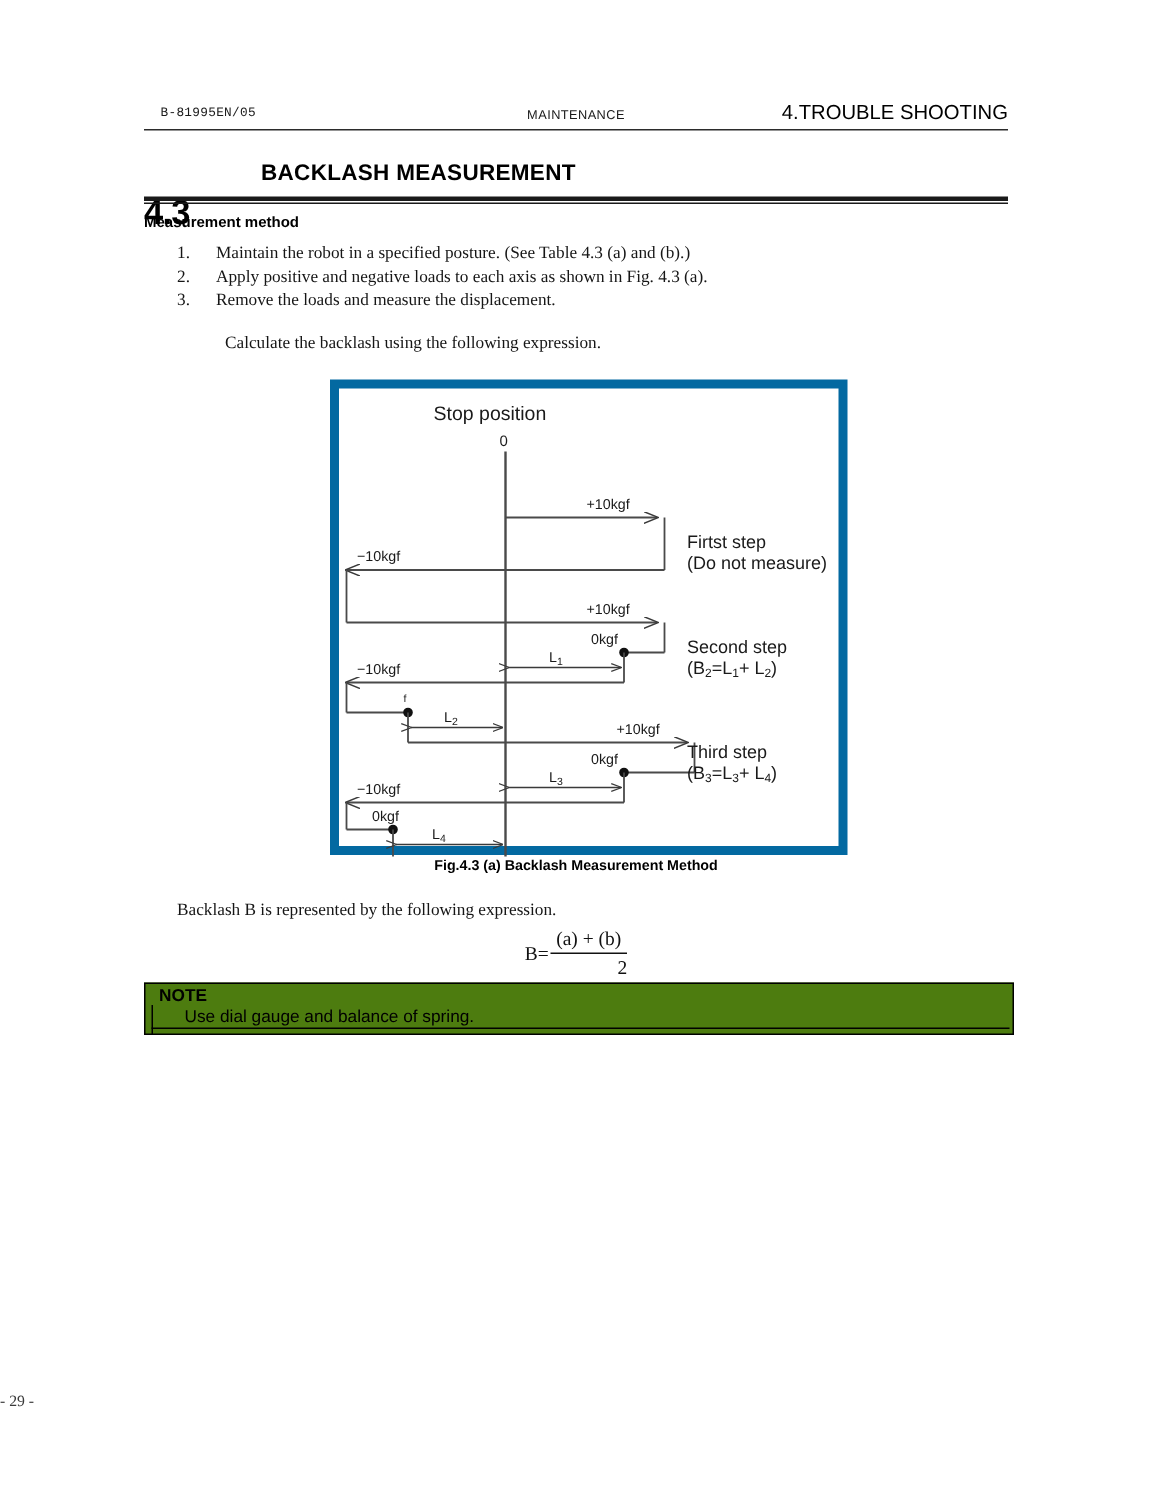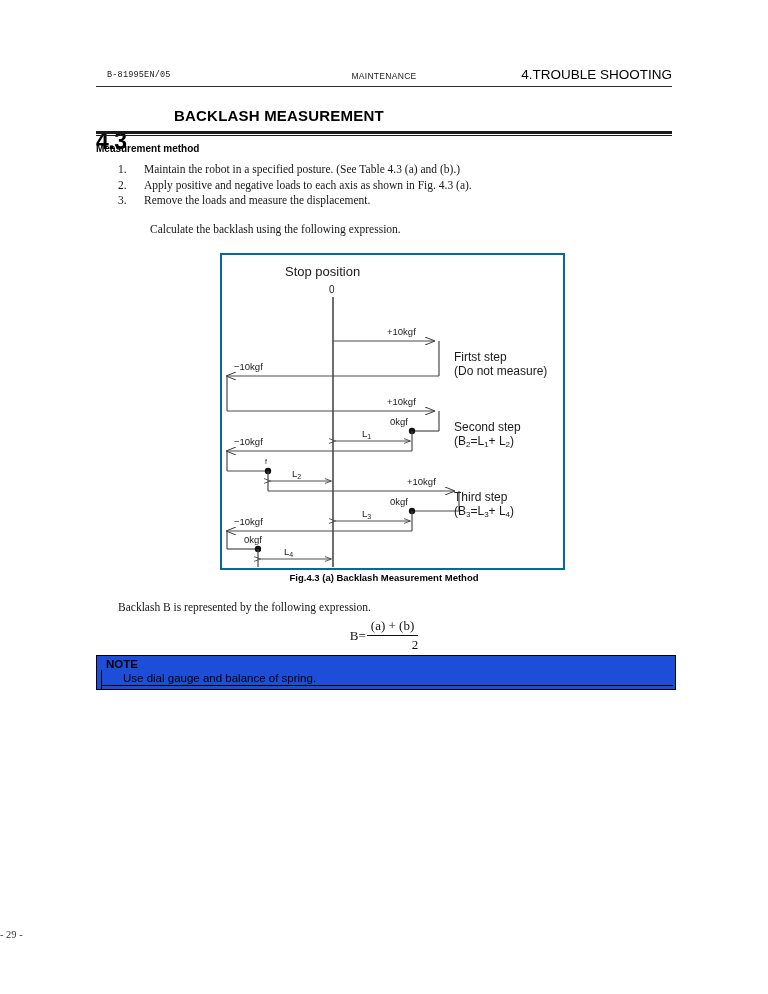--- a/index.html
+++ b/index.html
@@ -150,21 +150,21 @@
     margin-left: 32px;
   }
 
   
   .figure-box {
     position: absolute;
     left: 220px;
     top: 253px;
     width: 345px;
     height: 317px;
-    border: 2px solid #0369a1;
+    border: 6px solid #0369a1;
     box-sizing: border-box;
     background: #ffffff;
   }
   .figure-svg {
     position: absolute;
     left: 0;
     top: 0;
   }
   .fig-caption {
     position: absolute;
@@ -220,21 +220,21 @@
 
   
   .note-box {
     position: absolute;
     left: 96px;
     top: 655px;
     width: 580px;
     height: 35px;
     border: 1.5px solid #000000;
     box-sizing: border-box;
-    background: #1d4ed8;
+    background: #4d7c0f;
   }
   .note-inner-rule-v {
     position: absolute;
     left: 4px;
     top: 14px;
     width: 1px;
     height: 20px;
     background: #000000;
   }
   .note-inner-rule-h {

